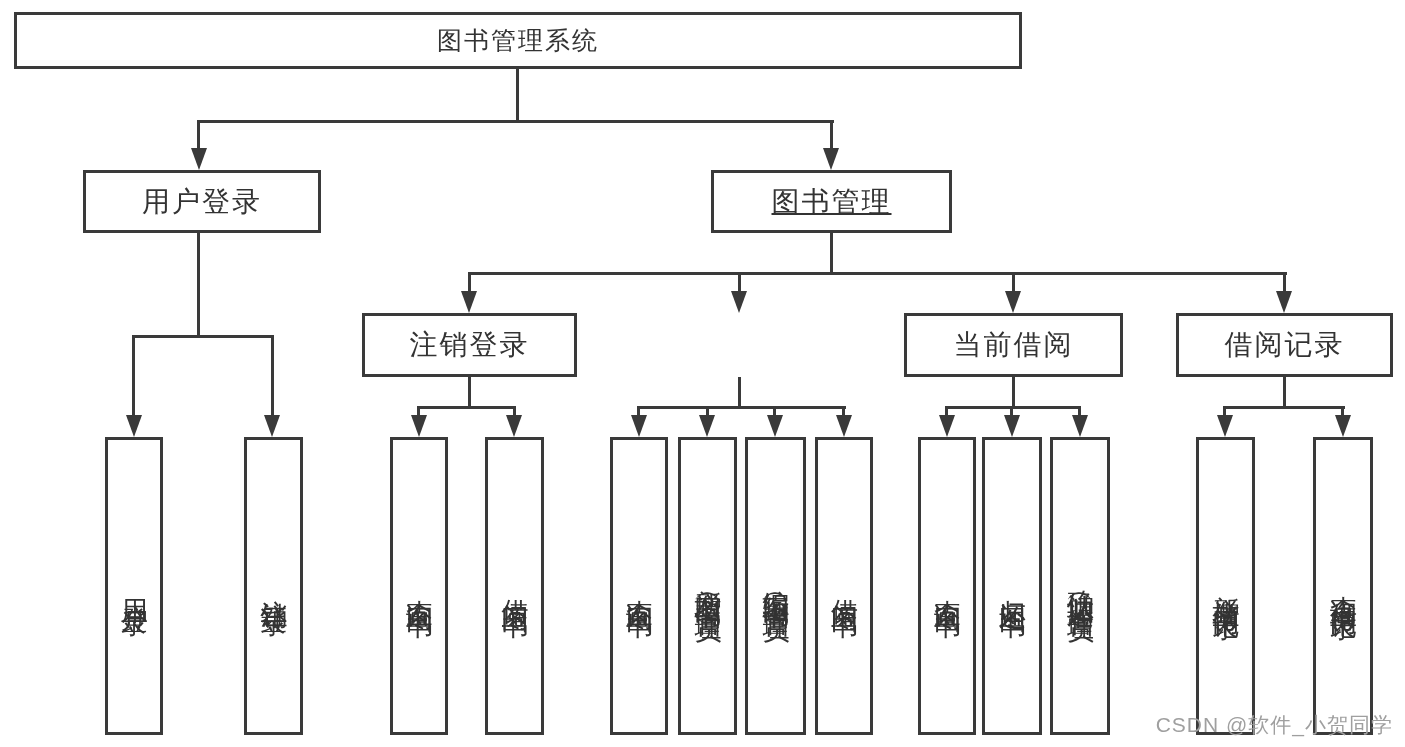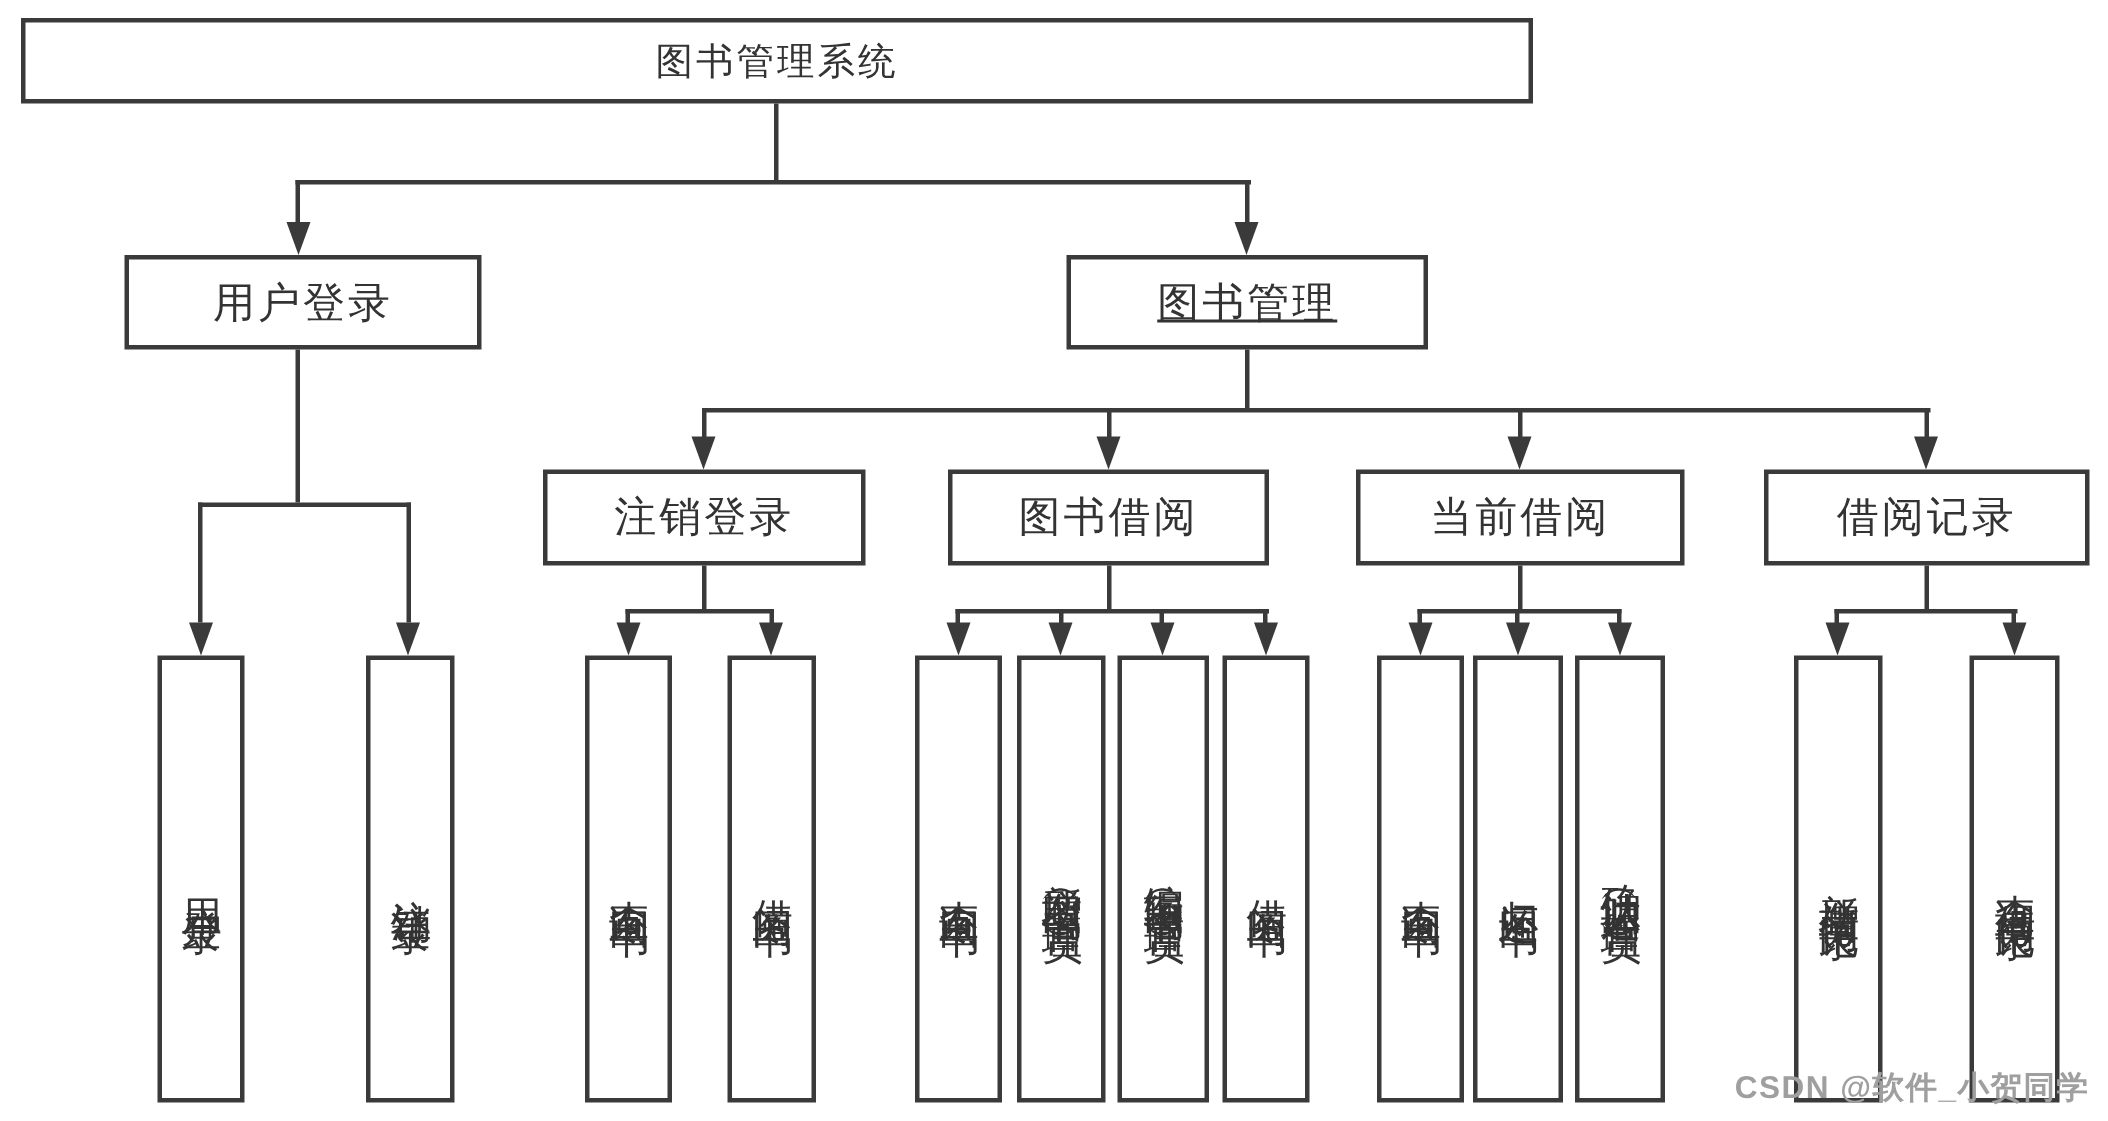--- a/index.html
+++ b/index.html
@@ -43,23 +43,20 @@
 
   <div class="box h" style="left:83px;top:170px;width:238px;height:63px;">
     <span>用户登录</span>
   </div>
   <div class="box h" style="left:711px;top:170px;width:241px;height:63px;text-decoration:underline;">
     <span>图书管理</span>
   </div>
 
   <div class="box h" style="left:362px;top:313px;width:215px;height:64px;">
     <span>注销登录</span>
-  </div>
-  <div class="box h" style="left:632px;top:313px;width:214px;height:64px;">
-    <span>图书借阅</span>
   </div>
   <div class="box h" style="left:1176px;top:313px;width:217px;height:64px;">
     <span>借阅记录</span>
   </div>
   <div class="box h" style="left:904px;top:313px;width:219px;height:64px;">
     <span>当前借阅</span>
   </div>
 
   <div class="box leaf" style="left:105px;top:437px;width:58px;height:298px;">
     <span>用户登录</span>
@@ -157,15 +154,15 @@
   <div class="vline" style="left:1078px;top:406px;height:11px;"></div>
   <div class="arrow" style="left:1072px;top:415px;"></div>
 
   <div class="vline" style="left:1283px;top:377px;height:29px;"></div>
   <div class="hline" style="left:1223px;top:406px;width:122px;"></div>
   <div class="vline" style="left:1223px;top:406px;height:11px;"></div>
   <div class="arrow" style="left:1217px;top:415px;"></div>
   <div class="vline" style="left:1341px;top:406px;height:11px;"></div>
   <div class="arrow" style="left:1335px;top:415px;"></div>
 
-  <div class="watermark" style="color: rgb(159, 159, 159); font-weight: bold;">CSDN @软件_小贺同学</div>
+  <div class="watermark" style="color: rgb(159, 159, 159);">CSDN @软件_小贺同学</div>
 
 </div>
 
 </body></html>

